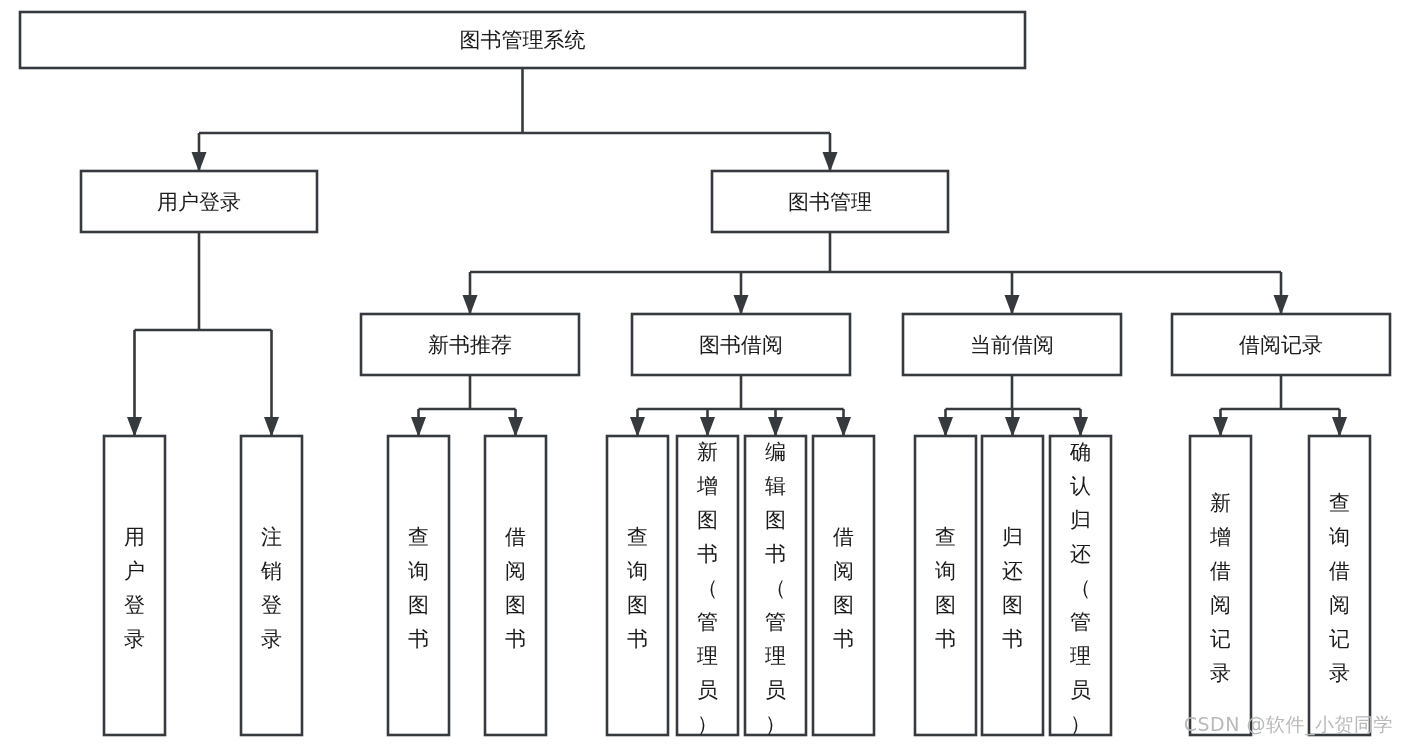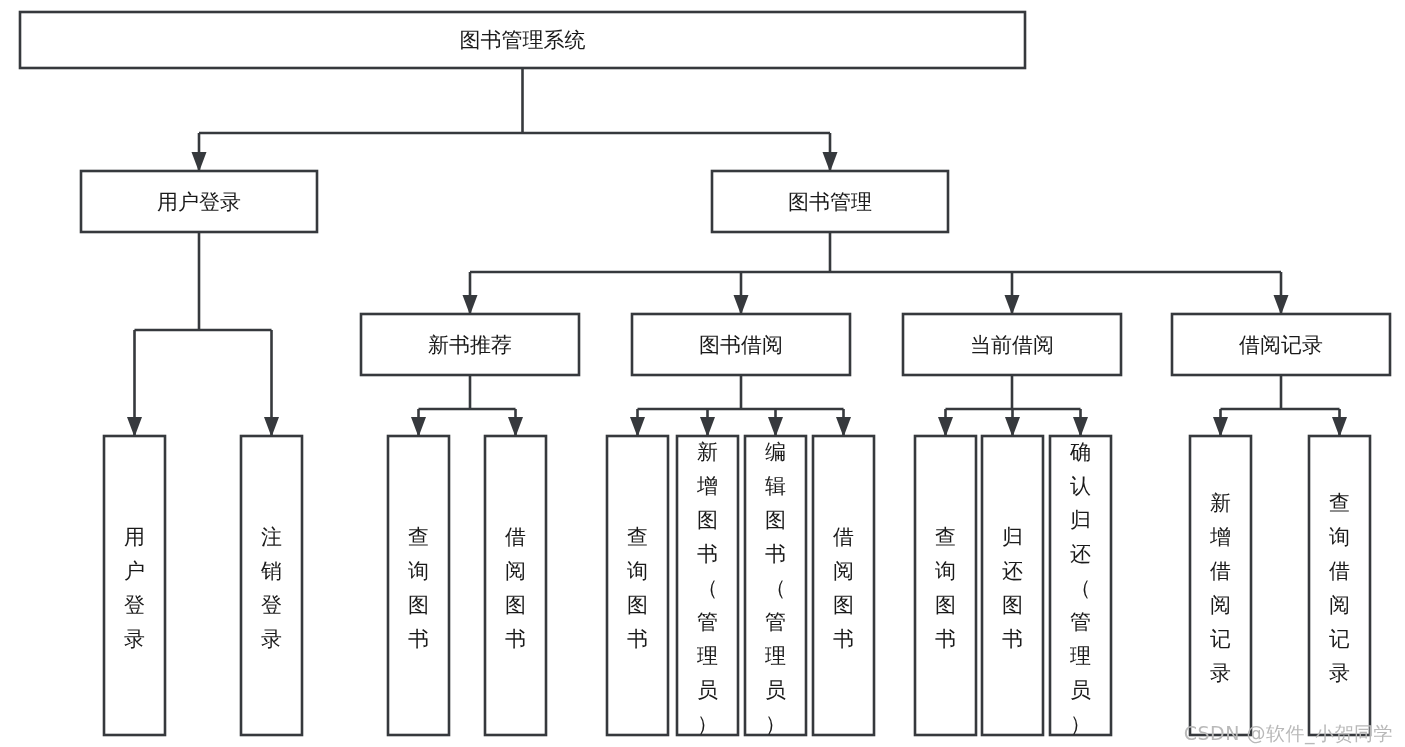--- a/index.html
+++ b/index.html
@@ -50,21 +50,21 @@
   }
   .node-label-vert {
     font-family: "DejaVu Sans", "Liberation Sans", sans-serif;
     fill: #1a1a1a;
     font-size: 21px;
     text-anchor: middle;
   }
   .watermark {
     position: absolute;
     right: 12px;
-    bottom: 0;
+    bottom: 9px;
     font-family: "DejaVu Sans", "Liberation Sans", sans-serif;
     font-size: 19px;
     color: #b9b9b9;
     white-space: nowrap;
     letter-spacing: 0.5px;
   }
 </style>
 </head>
 <body>
 

